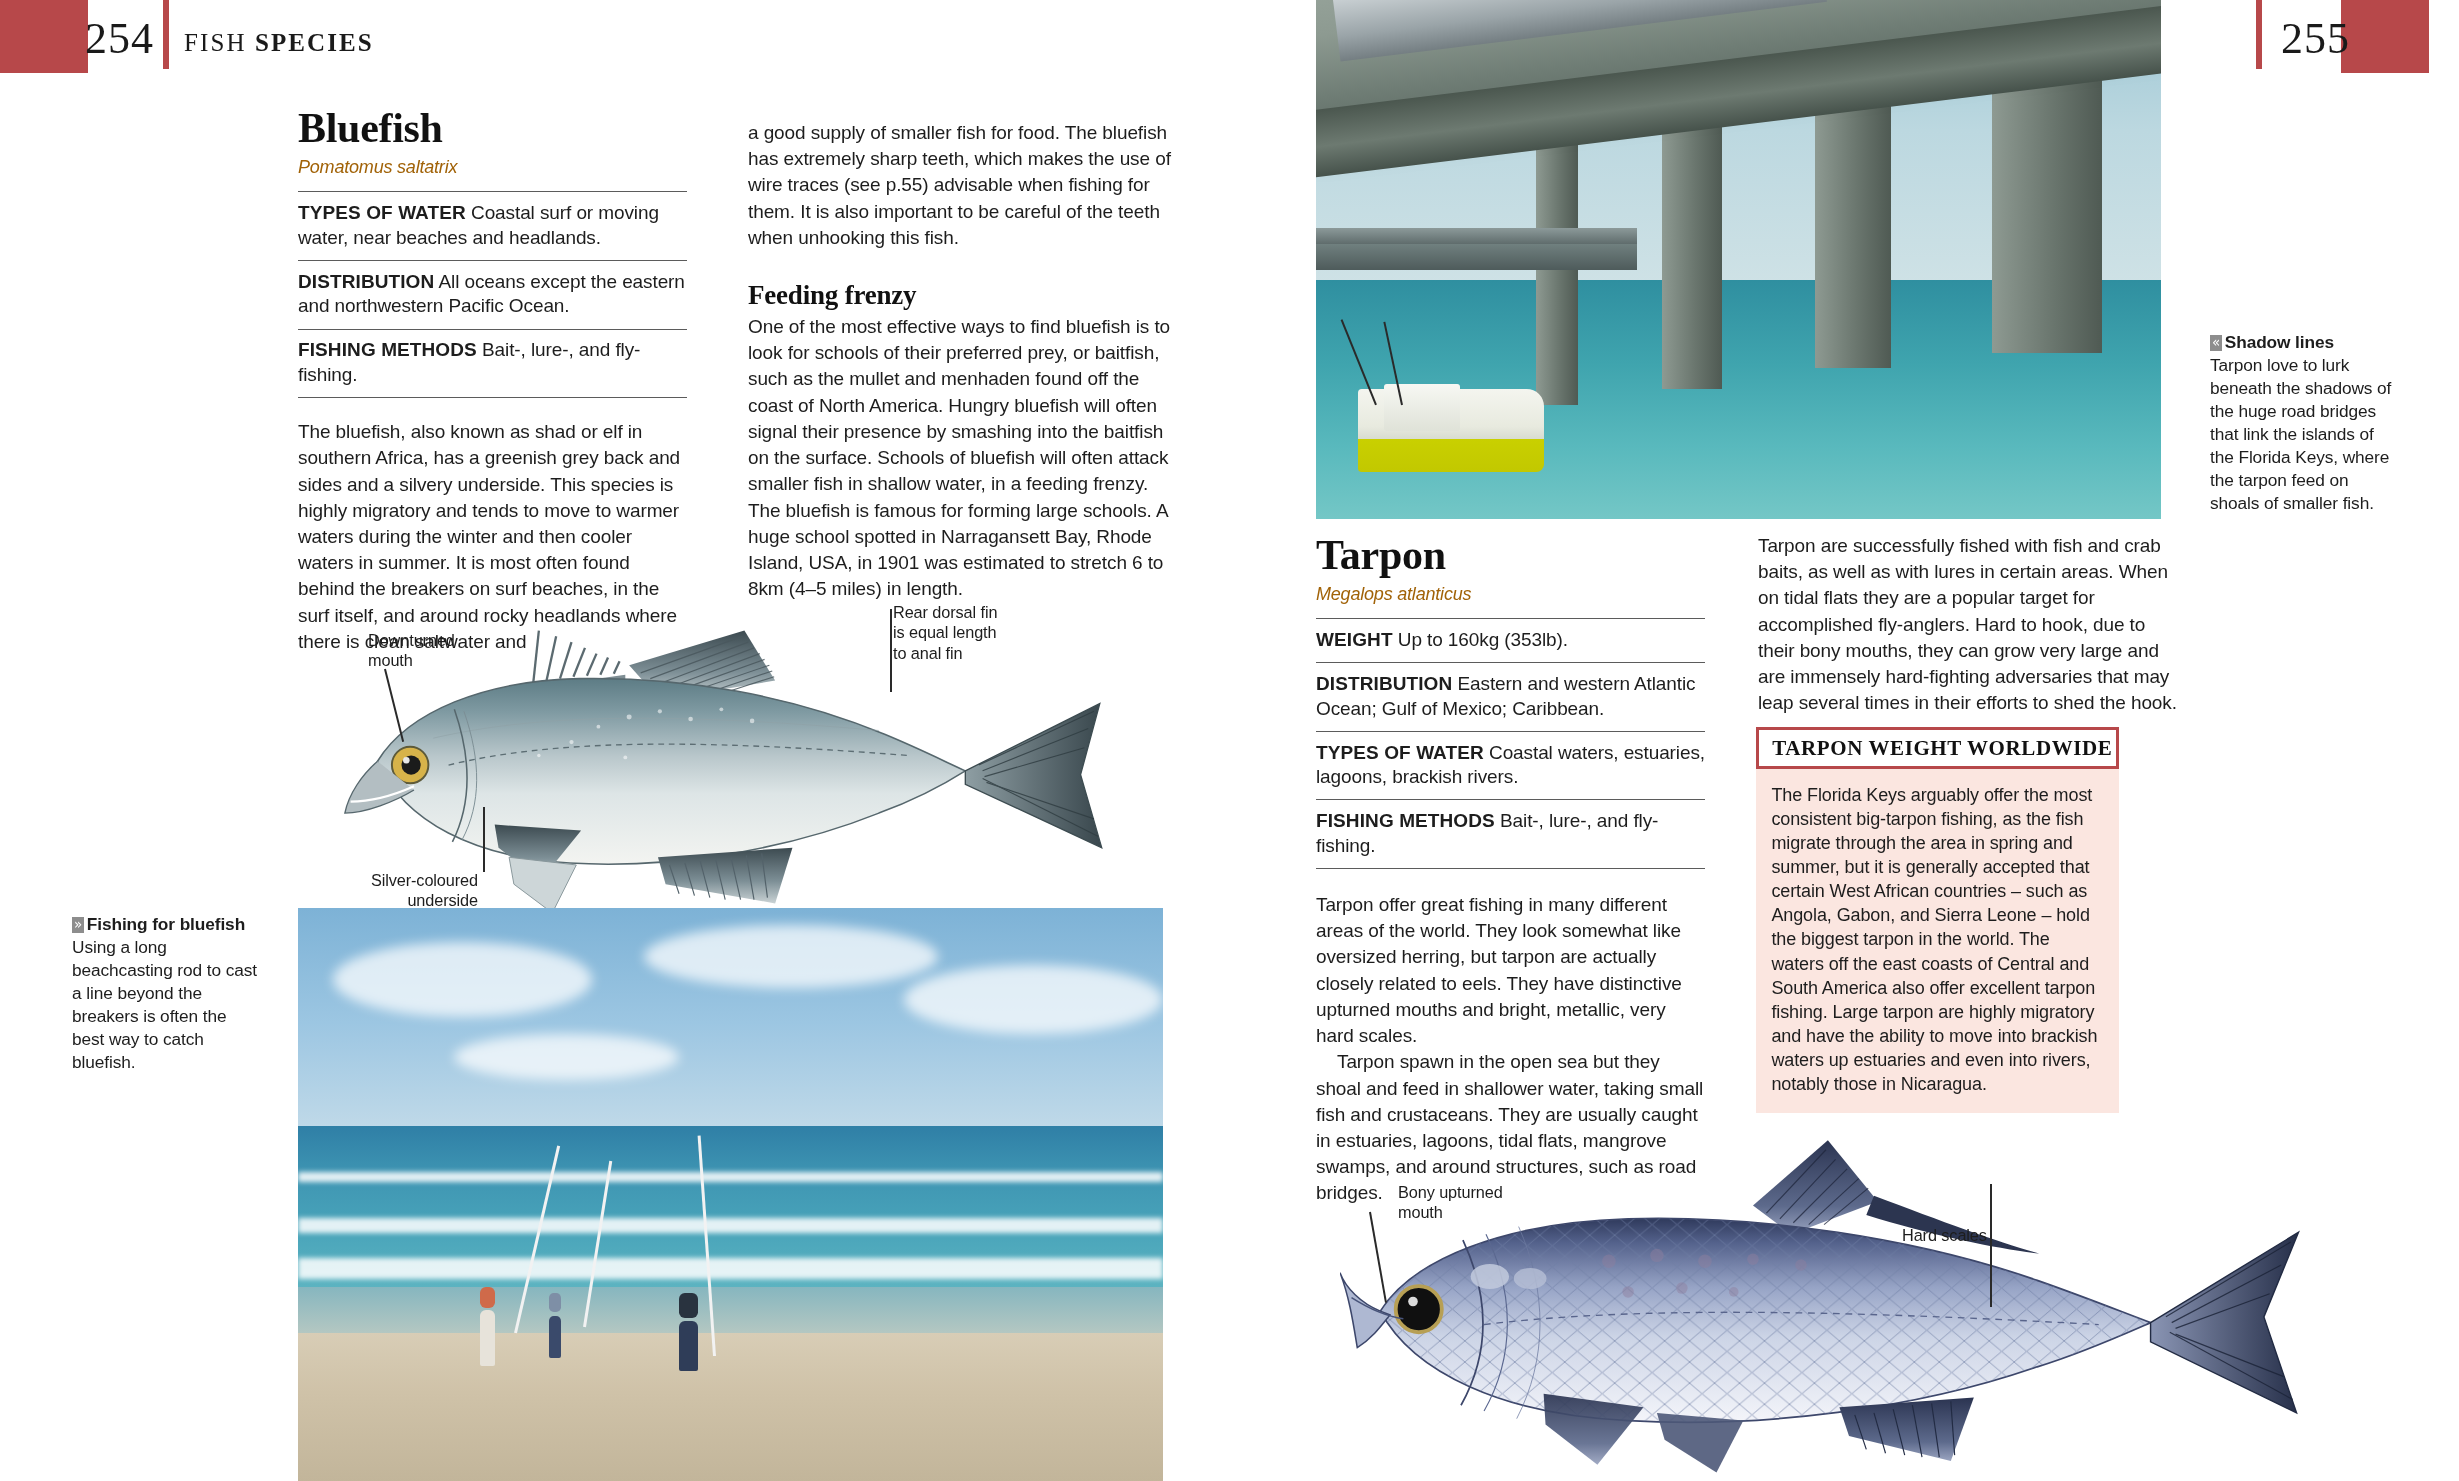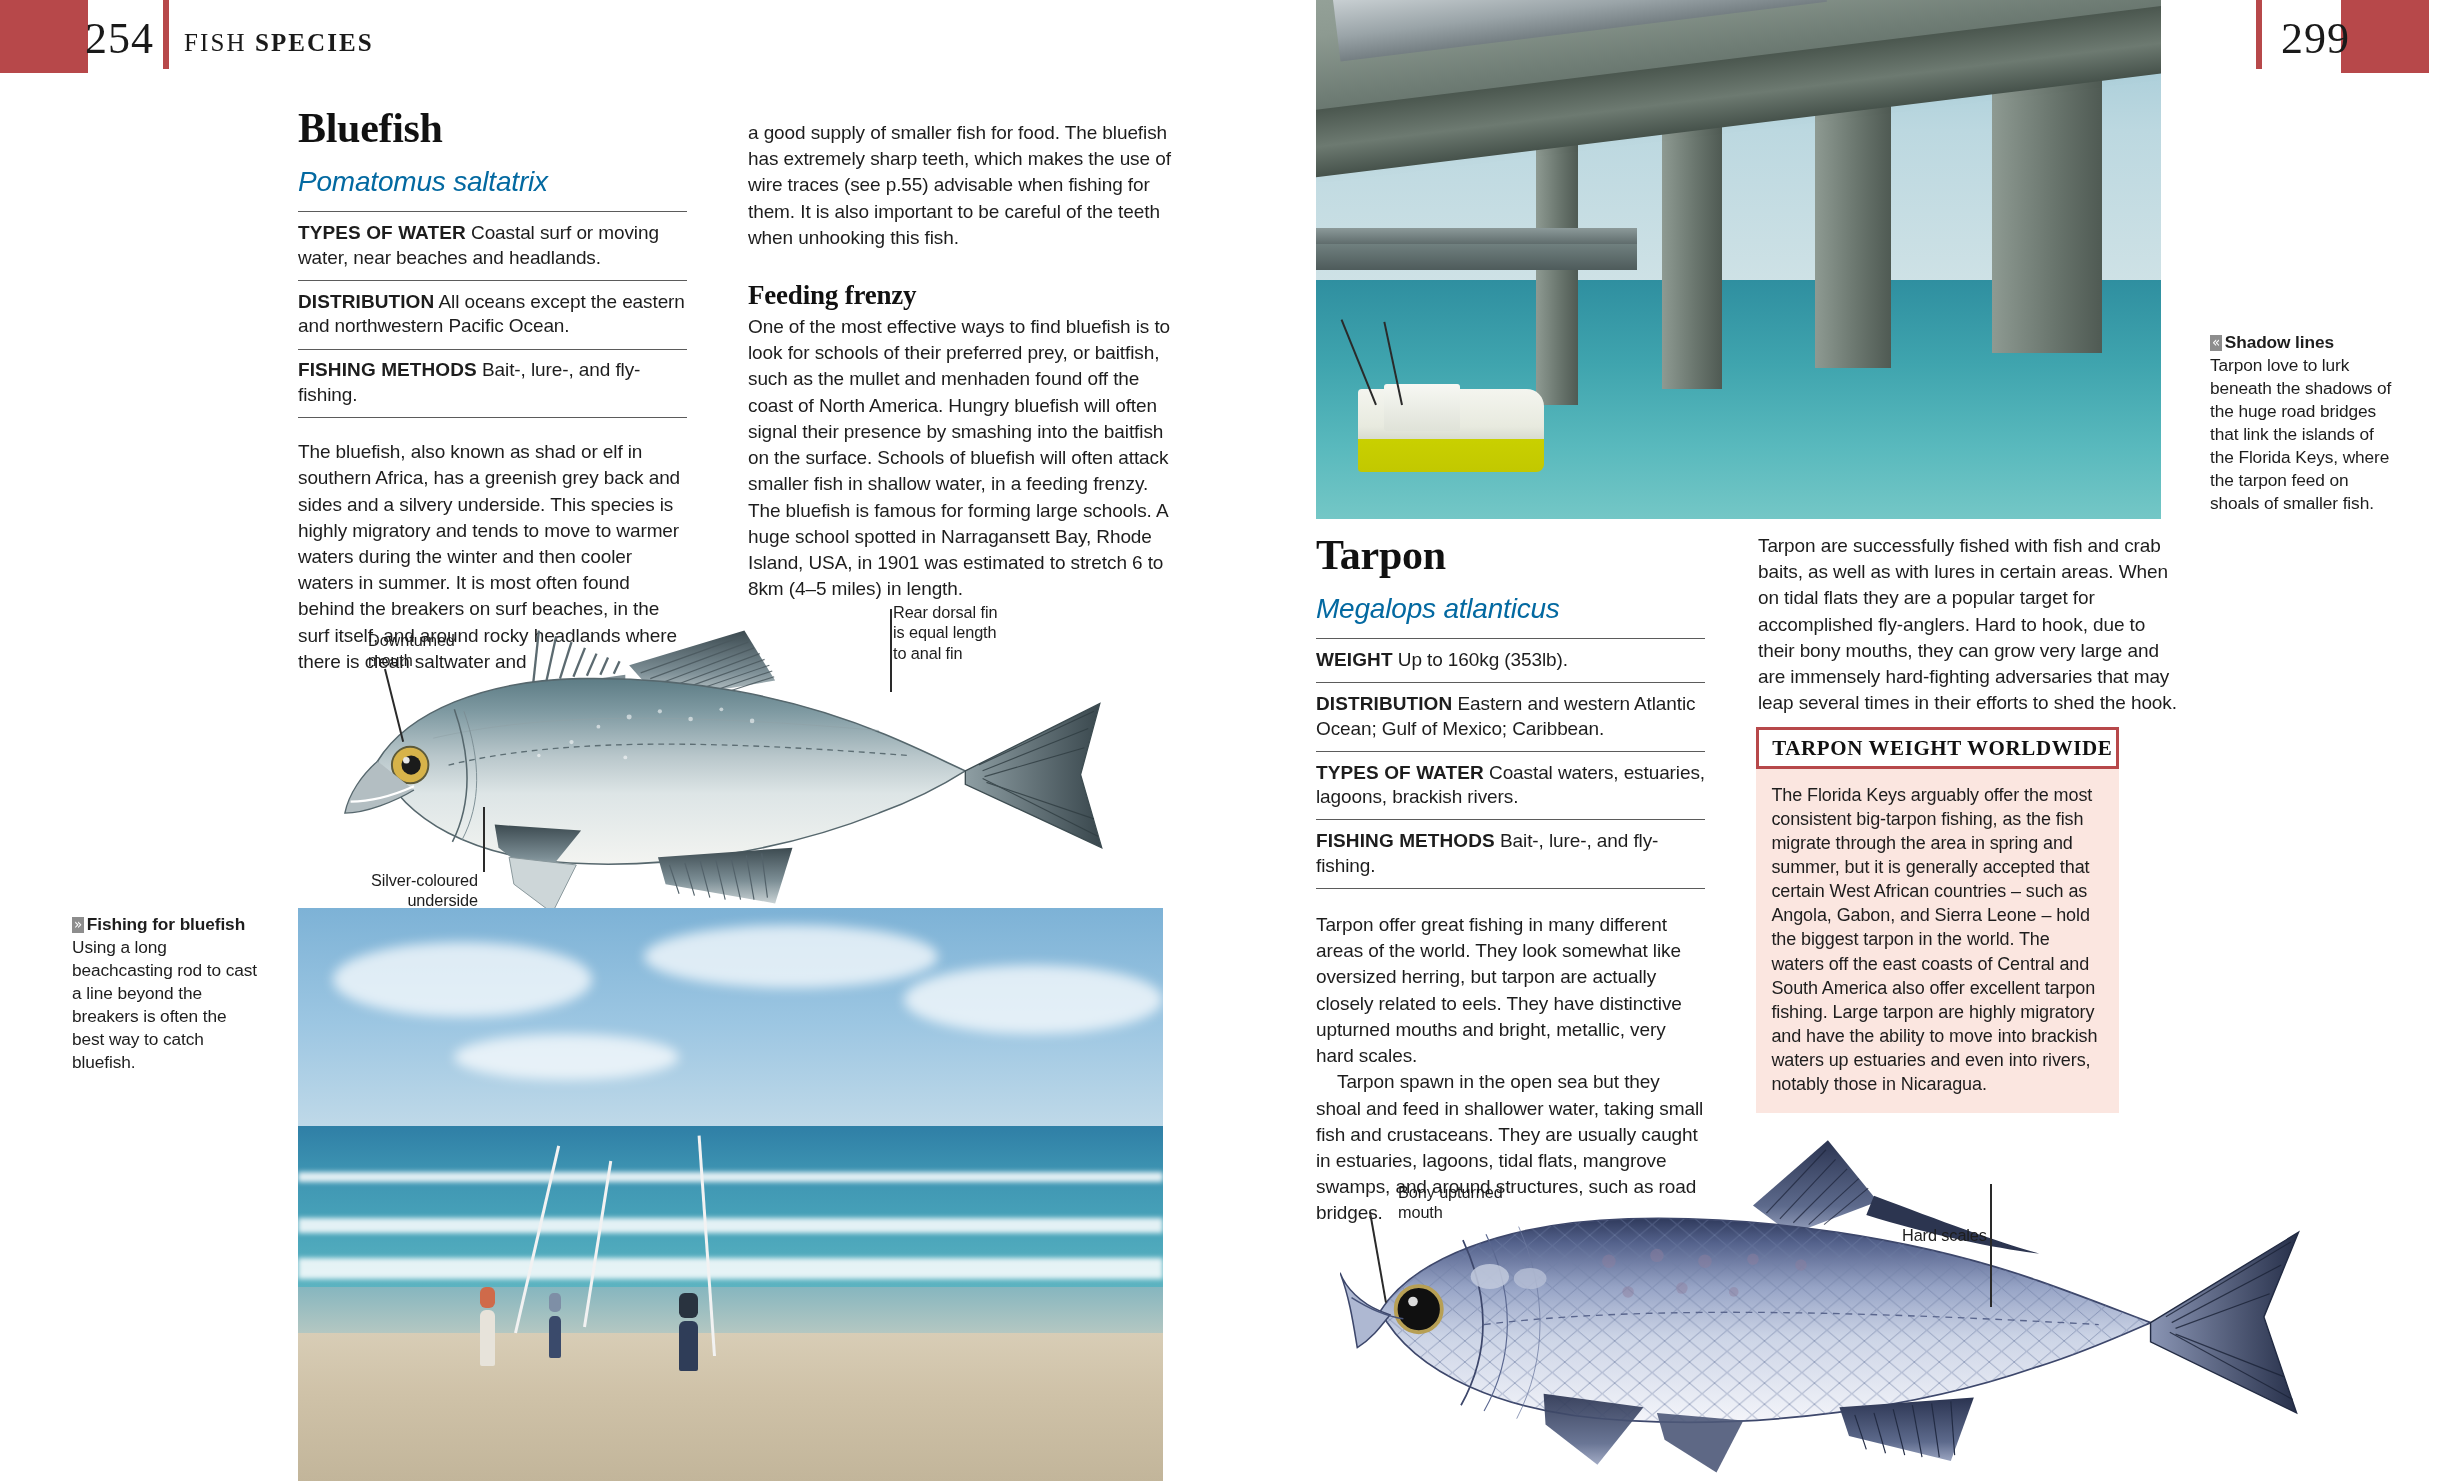--- a/index.html
+++ b/index.html
@@ -38,22 +38,22 @@
   .running-head .rh-bold  { font-weight: 700; }
 
   
   .species-name {
     font-family: "Liberation Serif", serif;
     font-weight: 700; font-size: 42px; color: #111;
     line-height: 1.05; letter-spacing: -0.3px;
   }
   .species-latin {
     font-family: "Liberation Sans", sans-serif;
-    font-style: italic; font-size: 28px; color: #0369a1;
-    margin-top: 16px; letter-spacing: -0.2px;
+    font-style: italic; font-size: 18px; color: #a16207;
+    margin-top: 7px; letter-spacing: -0.2px;
   }
 
   .factlist { margin-top: 13.4px; }
   .fact {
     border-top: 1.4px solid #5b5b5b;
     padding: 8.6px 0 9.6px 0;
     font-size: 19px; line-height: 1.3; color: #1d1d1d;
     letter-spacing: -0.1px;
   }
   .fact:last-child { border-bottom: 1.4px solid #5b5b5b; }
@@ -184,21 +184,21 @@
 
   <div class="corner-block corner-left"></div>
   <div class="page-rule rule-left"></div>
   <div class="folio folio-left">254</div>
   <div class="running-head">
     <span class="rh-light">FISH </span><span class="rh-bold">SPECIES</span>
   </div>
 
   <div class="corner-block corner-right"></div>
   <div class="page-rule rule-right"></div>
-  <div class="folio folio-right">299</div>
+  <div class="folio folio-right">255</div>
 
   <div style="position:absolute; left:298px; top:106px; width:389px;">
     <div class="species-name">Bluefish</div>
     <div class="species-latin">Pomatomus saltatrix</div>
 
     <div class="factlist">
       <div class="fact">
         <b>TYPES OF WATER</b><span> Coastal surf or moving water, near beaches and headlands.</span>
       </div>
       <div class="fact">

